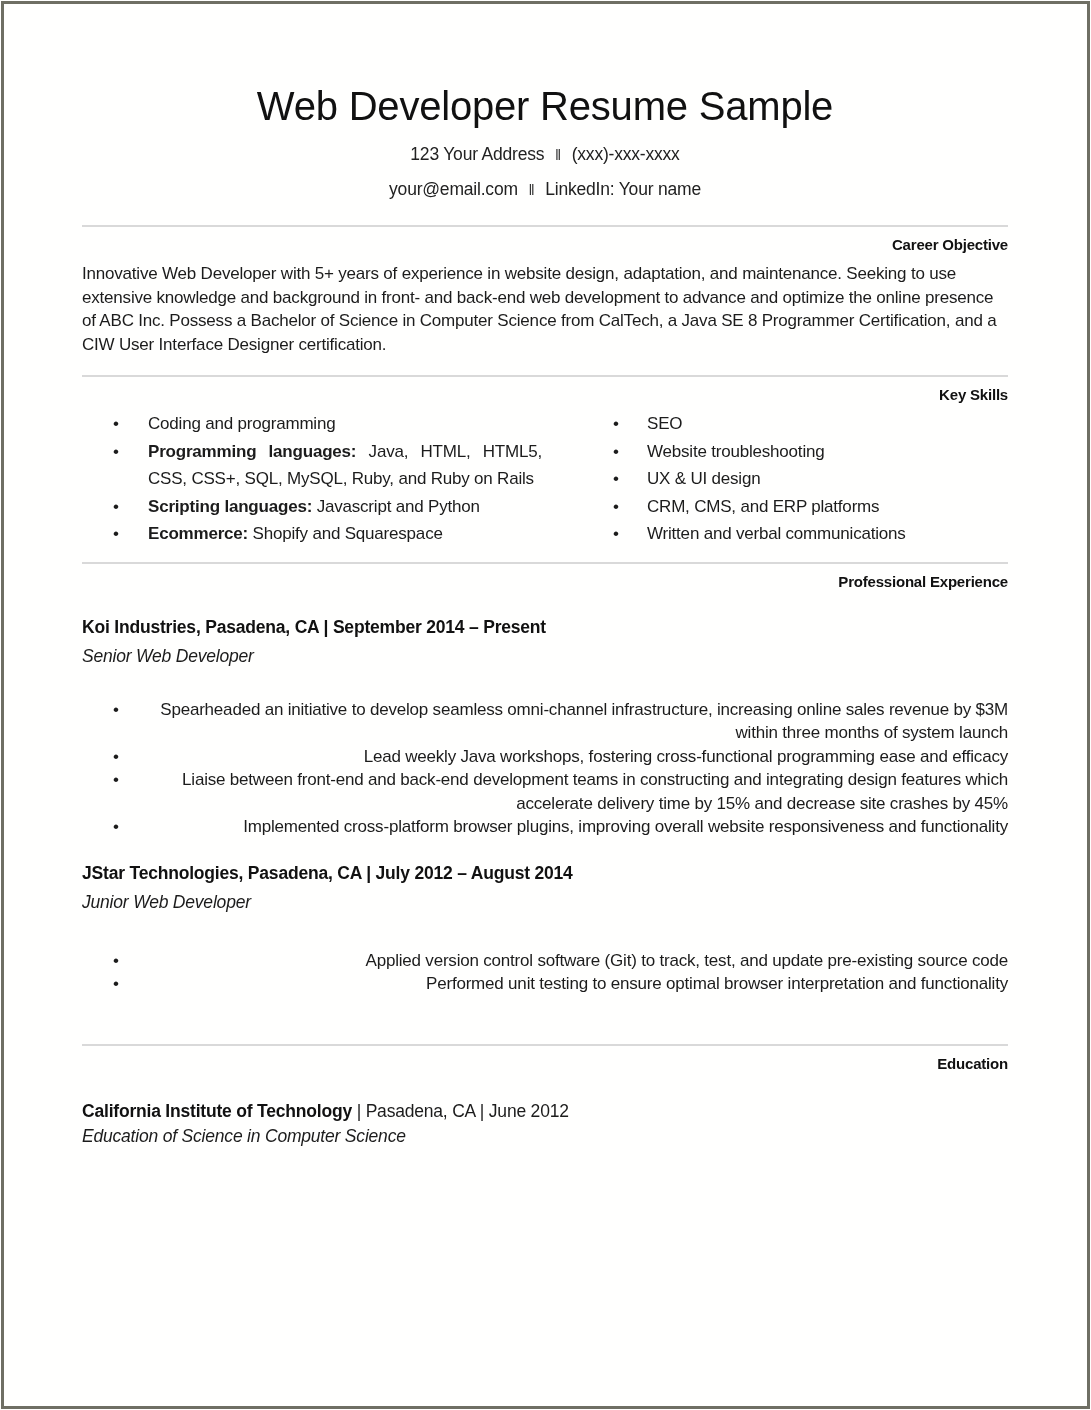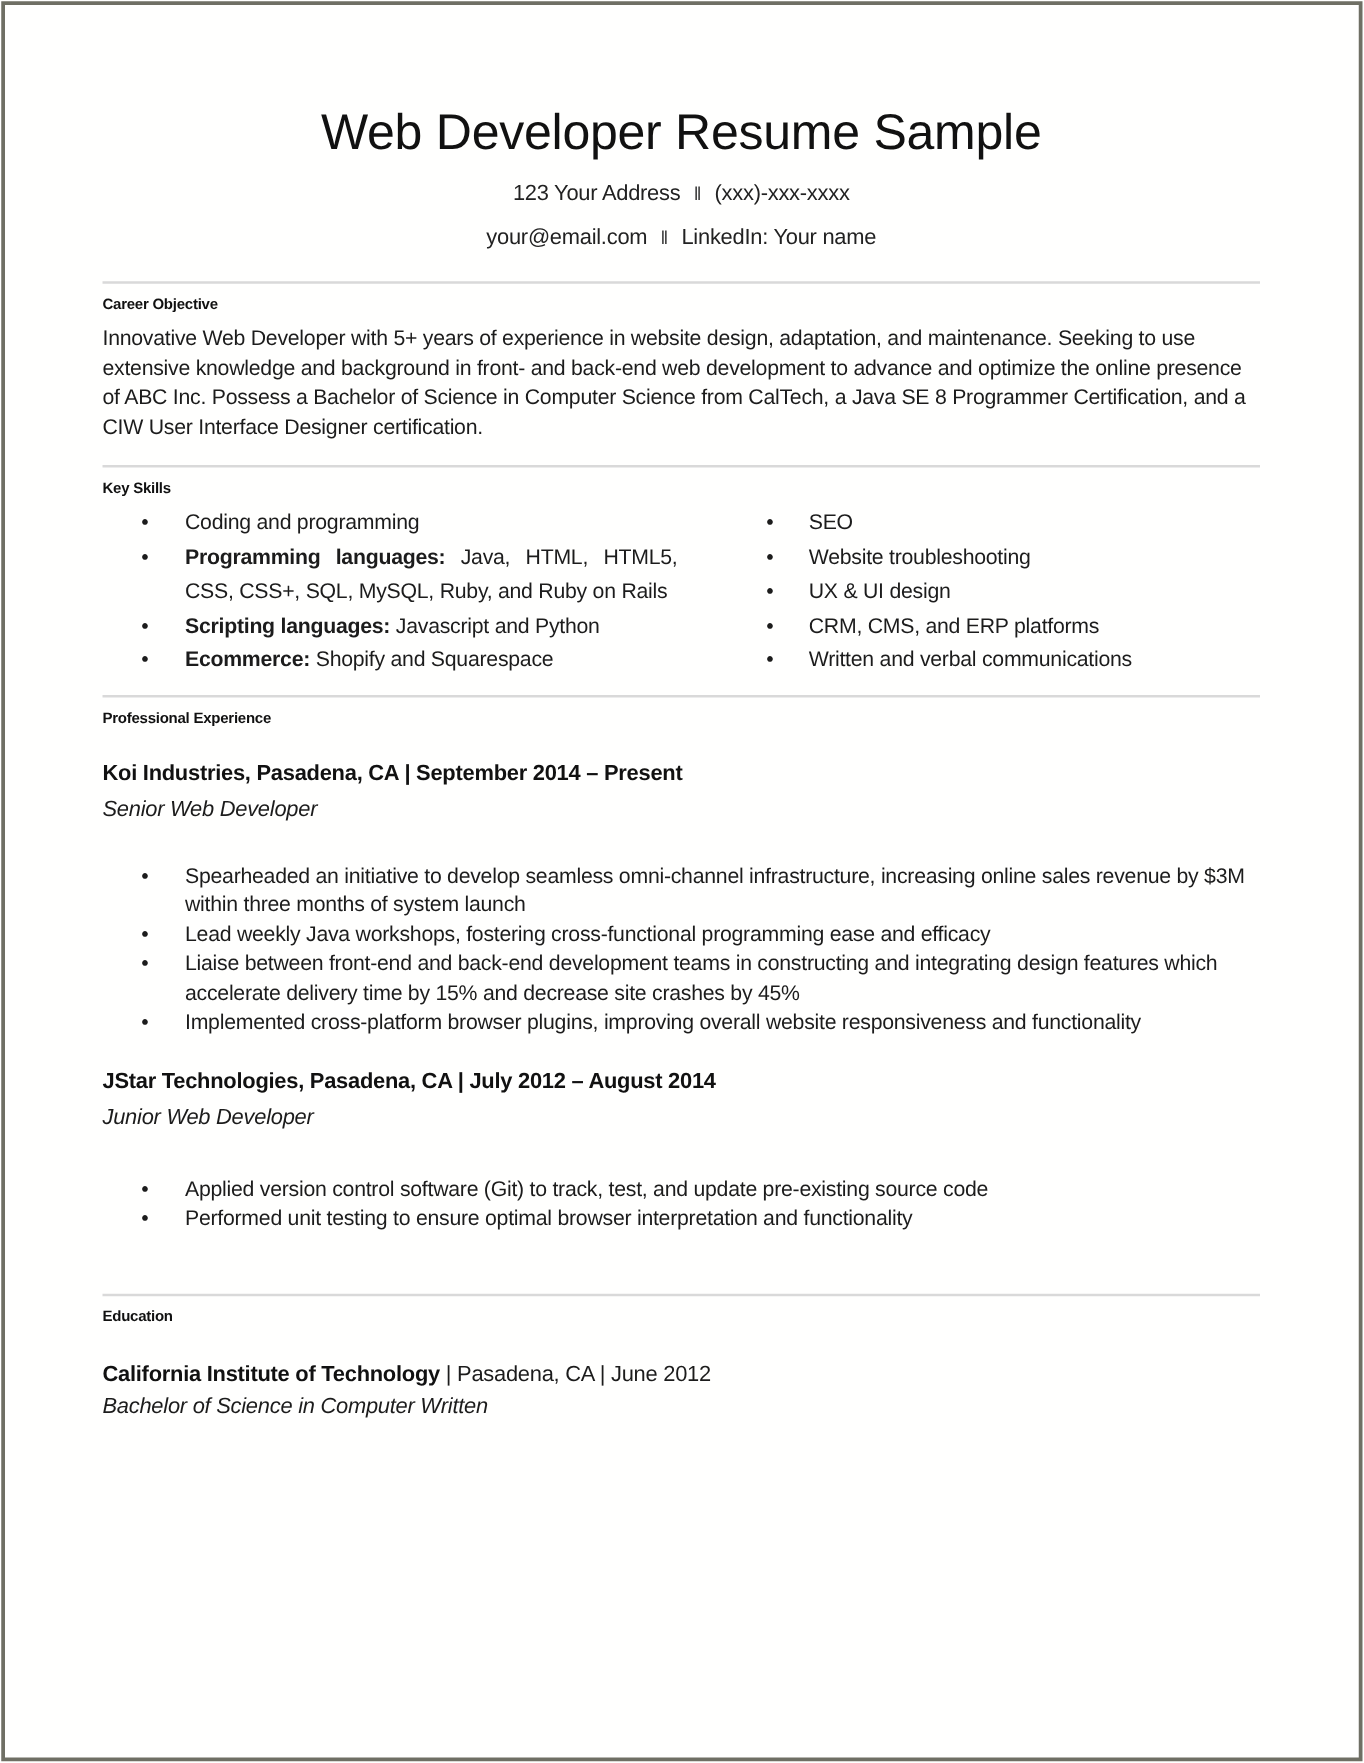--- a/index.html
+++ b/index.html
@@ -52,24 +52,25 @@
     height:2px;
     background:var(--rule);
     border:none;
     margin:0;
   }
   .rule.r1{margin-top:25px;}
   .rule.r2{margin-top:19px;}
   .rule.r3{margin-top:14px;}
   .rule.r4{margin-top:48px;}
   .section-heading{
-    font-size:12px;
+    font-size:15px;
     font-weight:bold;
     color:var(--heading);
     margin-top:9px;
+    text-align:right;
   }
   .objective-text{
     margin-top:9px;
     font-size:17px;
     line-height:23.5px;
   }
   
   .skills-row{
     display:flex;
     margin-top:7px;
@@ -101,21 +102,21 @@
   }
   .job1 .company-line{margin-top:27px;}
   .job2 .company-line{margin-top:24px;}
   .job-title{
     font-size:17.5px;
     font-style:italic;
     margin-top:8px;
   }
   .job-bullets{
     list-style:none;
-    margin:0;padding:0;
+    margin:0;padding:0;text-align:right;
   }
   .job1 .job-bullets{margin-top:31px;}
   .job2 .job-bullets{margin-top:36px;}
   .job-bullets li{
     position:relative;
     padding-left:66px;
     font-size:17px;
     line-height:23.5px;
   }
   .job-bullets li::before{
@@ -220,15 +221,15 @@
       <li>Performed unit testing to ensure optimal browser interpretation and functionality</li>
     </ul>
   </div>
 
   <div class="rule r4"></div>
 
   <div class="section-heading">Education</div>
   <div class="school-line">
     <span class="school-name">California Institute of Technology</span><span> | Pasadena, CA | June 2012</span>
   </div>
-  <div class="degree-line">Bachelor of Science in Computer Written</div>
+  <div class="degree-line">Education of Science in Computer Science</div>
 
 </div>
 
 </body></html>

